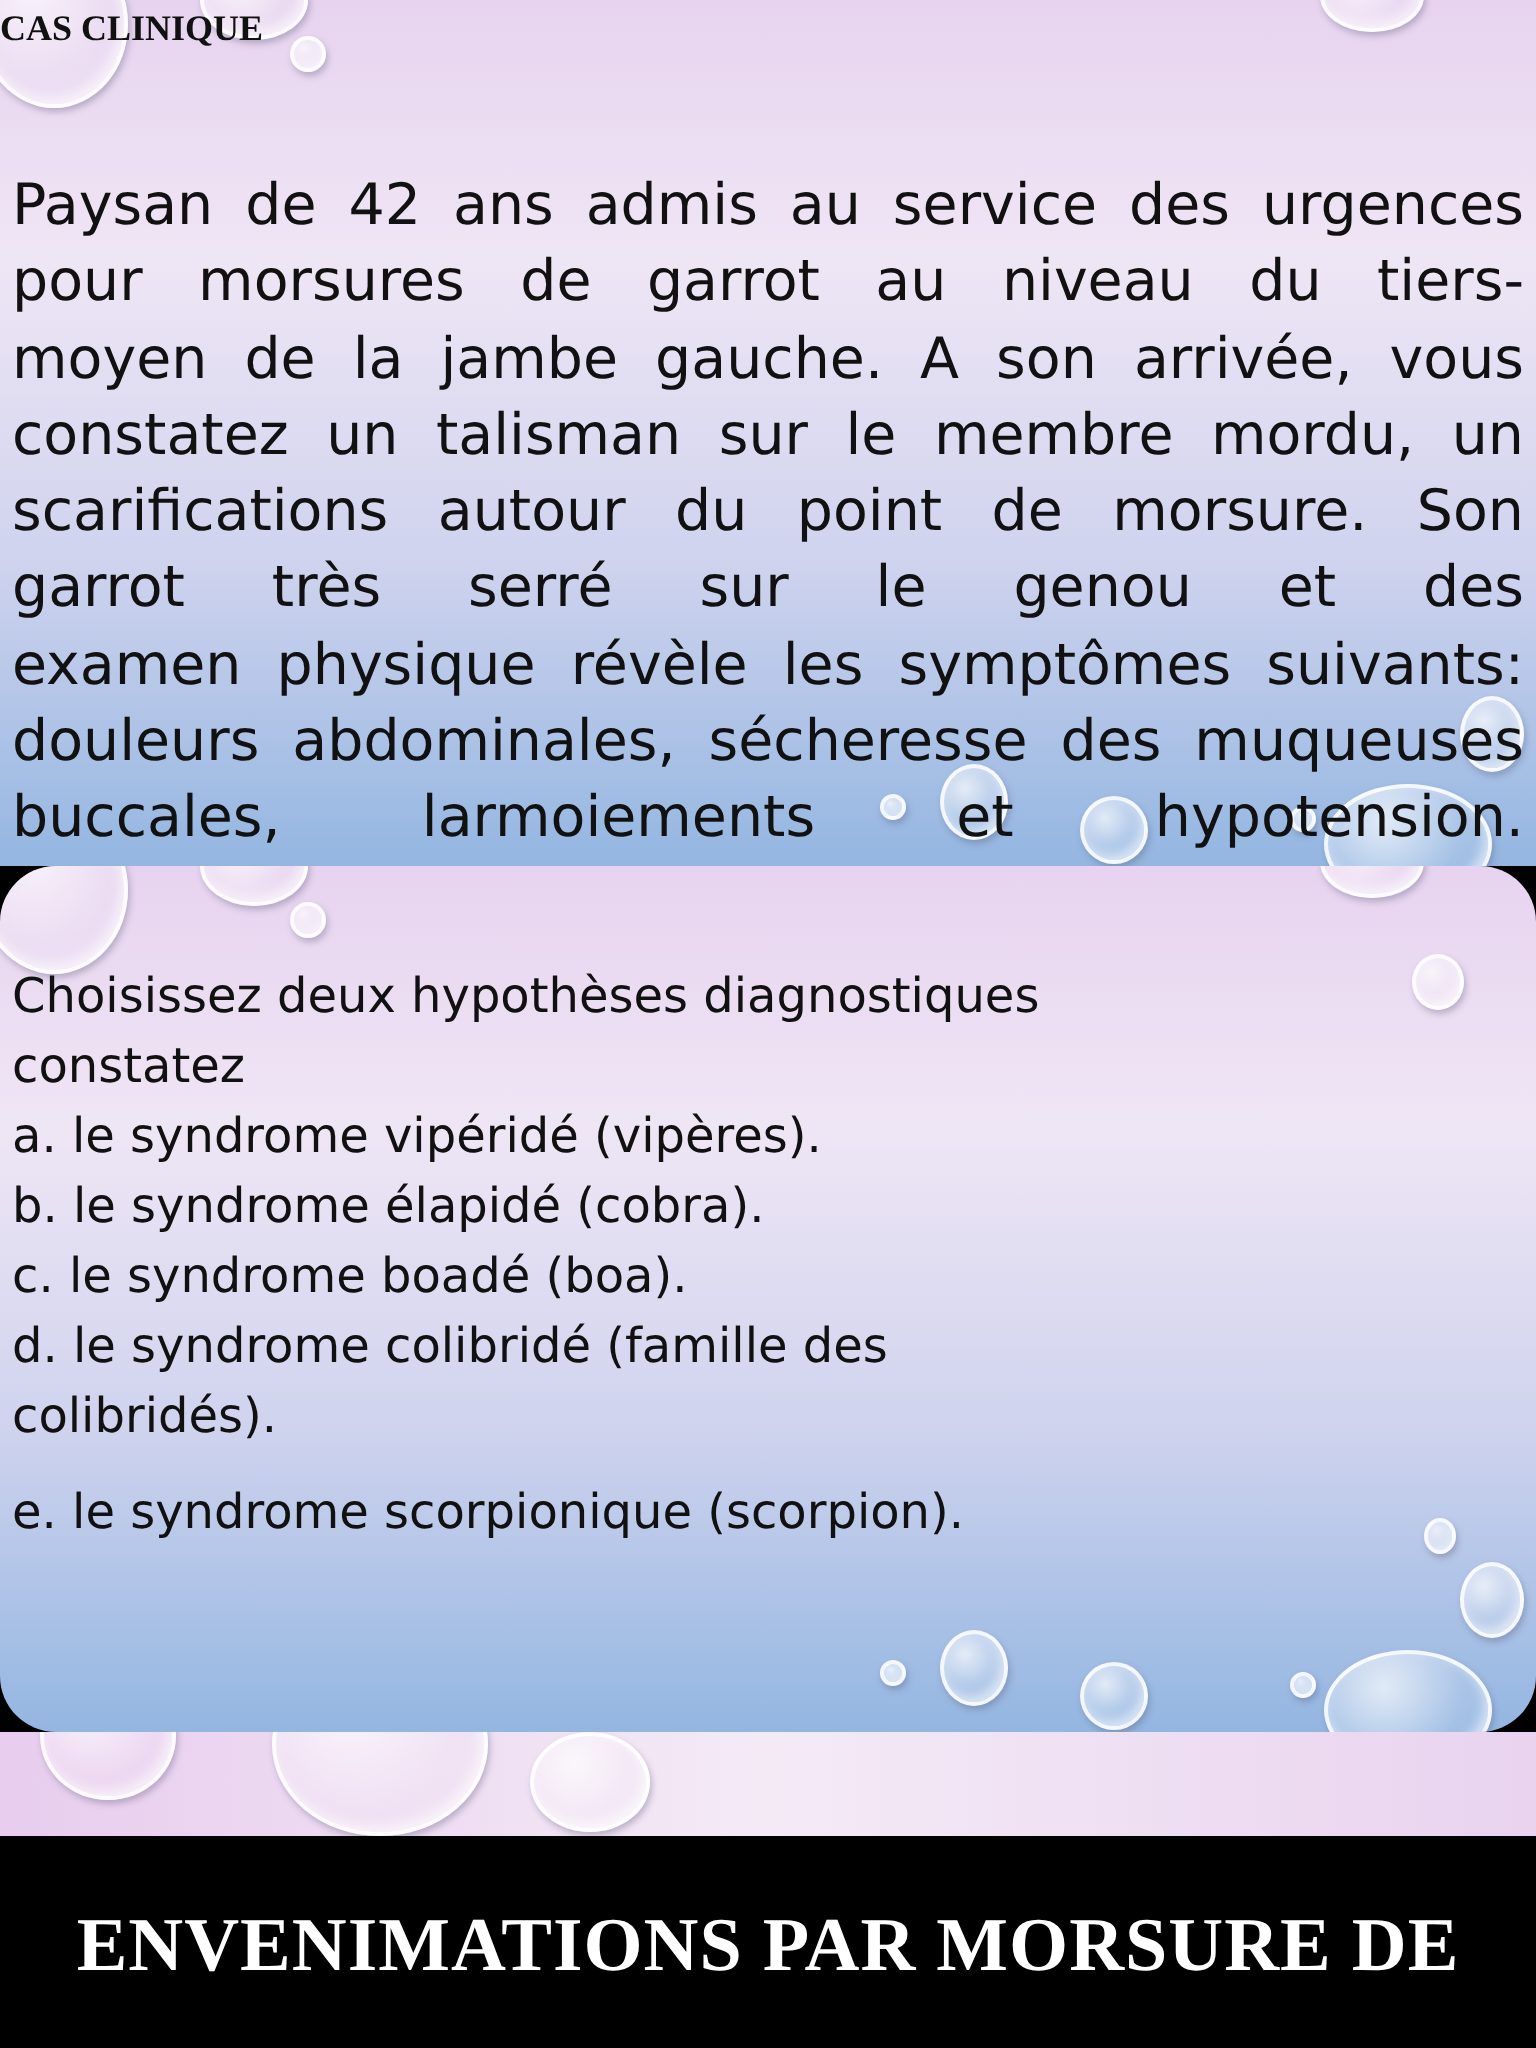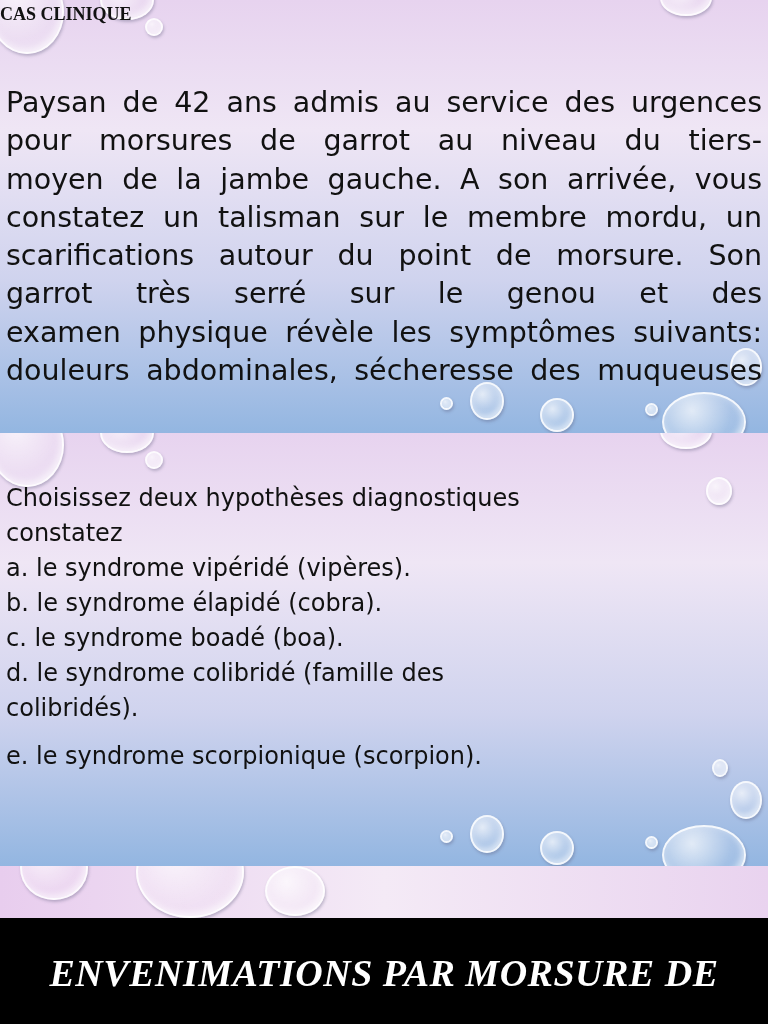--- a/index.html
+++ b/index.html
@@ -1,22 +1,22 @@
 <!DOCTYPE html>
 <html><head>
 <meta charset="utf-8">
 <style>
   html, body { margin:0; padding:0; }
   body { width:768px; height:1024px; overflow:hidden; position:relative; background:#000; font-family:"DejaVu Sans", sans-serif; }
   .slide { position:absolute; left:0; width:768px; overflow:hidden; }
   .bg { background: linear-gradient(180deg, #e7d3ef 0%, #efe6f5 30%, #cfd3ee 65%, #93b6e1 100%); }
   #slide1 { top:0; height:433px; }
-  #slide2 { top:433px; height:433px; }
+  #slide2 { top:433px; height:433px;border-radius:28px; }
   #slide3 { top:866px; height:52px; background: linear-gradient(90deg,#e8cdee 0%,#f4eaf6 50%,#e9d3ef 100%); }
-  #slide4 { top:918px; height:76px; background:#000;font-style:italic; }
+  #slide4 { top:918px; height:76px; background:#000; }
   .drop { position:absolute; border-radius:50%; border:2px solid rgba(255,255,255,0.85);
           box-shadow: 1px 2px 3px rgba(90,90,120,0.35), inset -2px -3px 6px rgba(255,255,255,0.6);
           background: radial-gradient(circle at 35% 30%, rgba(255,255,255,0.7), rgba(255,255,255,0.15) 60%, rgba(255,255,255,0.05)); }
   .title-small { position:absolute; top:4px; left:0; width:616px; font-family:Liberation Serif, serif; font-weight:bold; font-size:18px; color:#111; }
   .body-text { position:absolute; left:6px; top:42px; width:756px; font-size:28.5px; line-height:38.3px; color:#111; text-align:justify; text-align-last:justify;margin-top:42px; }
   .body-text span { display:block; }
   .q-text { position:absolute; left:6px; top:48px; font-size:24px; line-height:35px; color:#111; }
   .q-text div { white-space:nowrap; }
   .gap { height:13px; }
   .big-title { position:absolute; top:32px; left:0; width:768px; text-align:center; color:#fff; font-family:"Liberation Serif", serif; font-weight:bold; font-size:38px; line-height:46px; letter-spacing:0.5px; }
@@ -39,20 +39,21 @@
   <div class="title-small">CAS CLINIQUE</div>
   <div class="body-text">
     <span>Paysan de 42 ans admis au service des urgences</span>
     <span>pour morsures de garrot au niveau du tiers-</span>
     <span>moyen de la jambe gauche. A son arrivée, vous</span>
     <span>constatez un talisman sur le membre mordu, un</span>
     <span>scarifications autour du point de morsure. Son</span>
     <span>garrot très serré sur le genou et des</span>
     <span>examen physique révèle les symptômes suivants:</span>
     <span>douleurs abdominales, sécheresse des muqueuses</span>
+    <span>buccales, larmoiements et hypotension.</span>
   </div>
 </div>
 
 <div class="slide bg" id="slide2">
   <div class="drop" style="left:-10px;top:-30px;width:70px;height:80px;"></div>
   <div class="drop" style="left:100px;top:-20px;width:50px;height:36px;"></div>
   <div class="drop" style="left:145px;top:18px;width:14px;height:14px;"></div>
   <div class="drop" style="left:660px;top:-20px;width:48px;height:32px;"></div>
   <div class="drop" style="left:706px;top:44px;width:22px;height:24px;"></div>
   <div class="drop" style="left:712px;top:326px;width:12px;height:14px;"></div>

